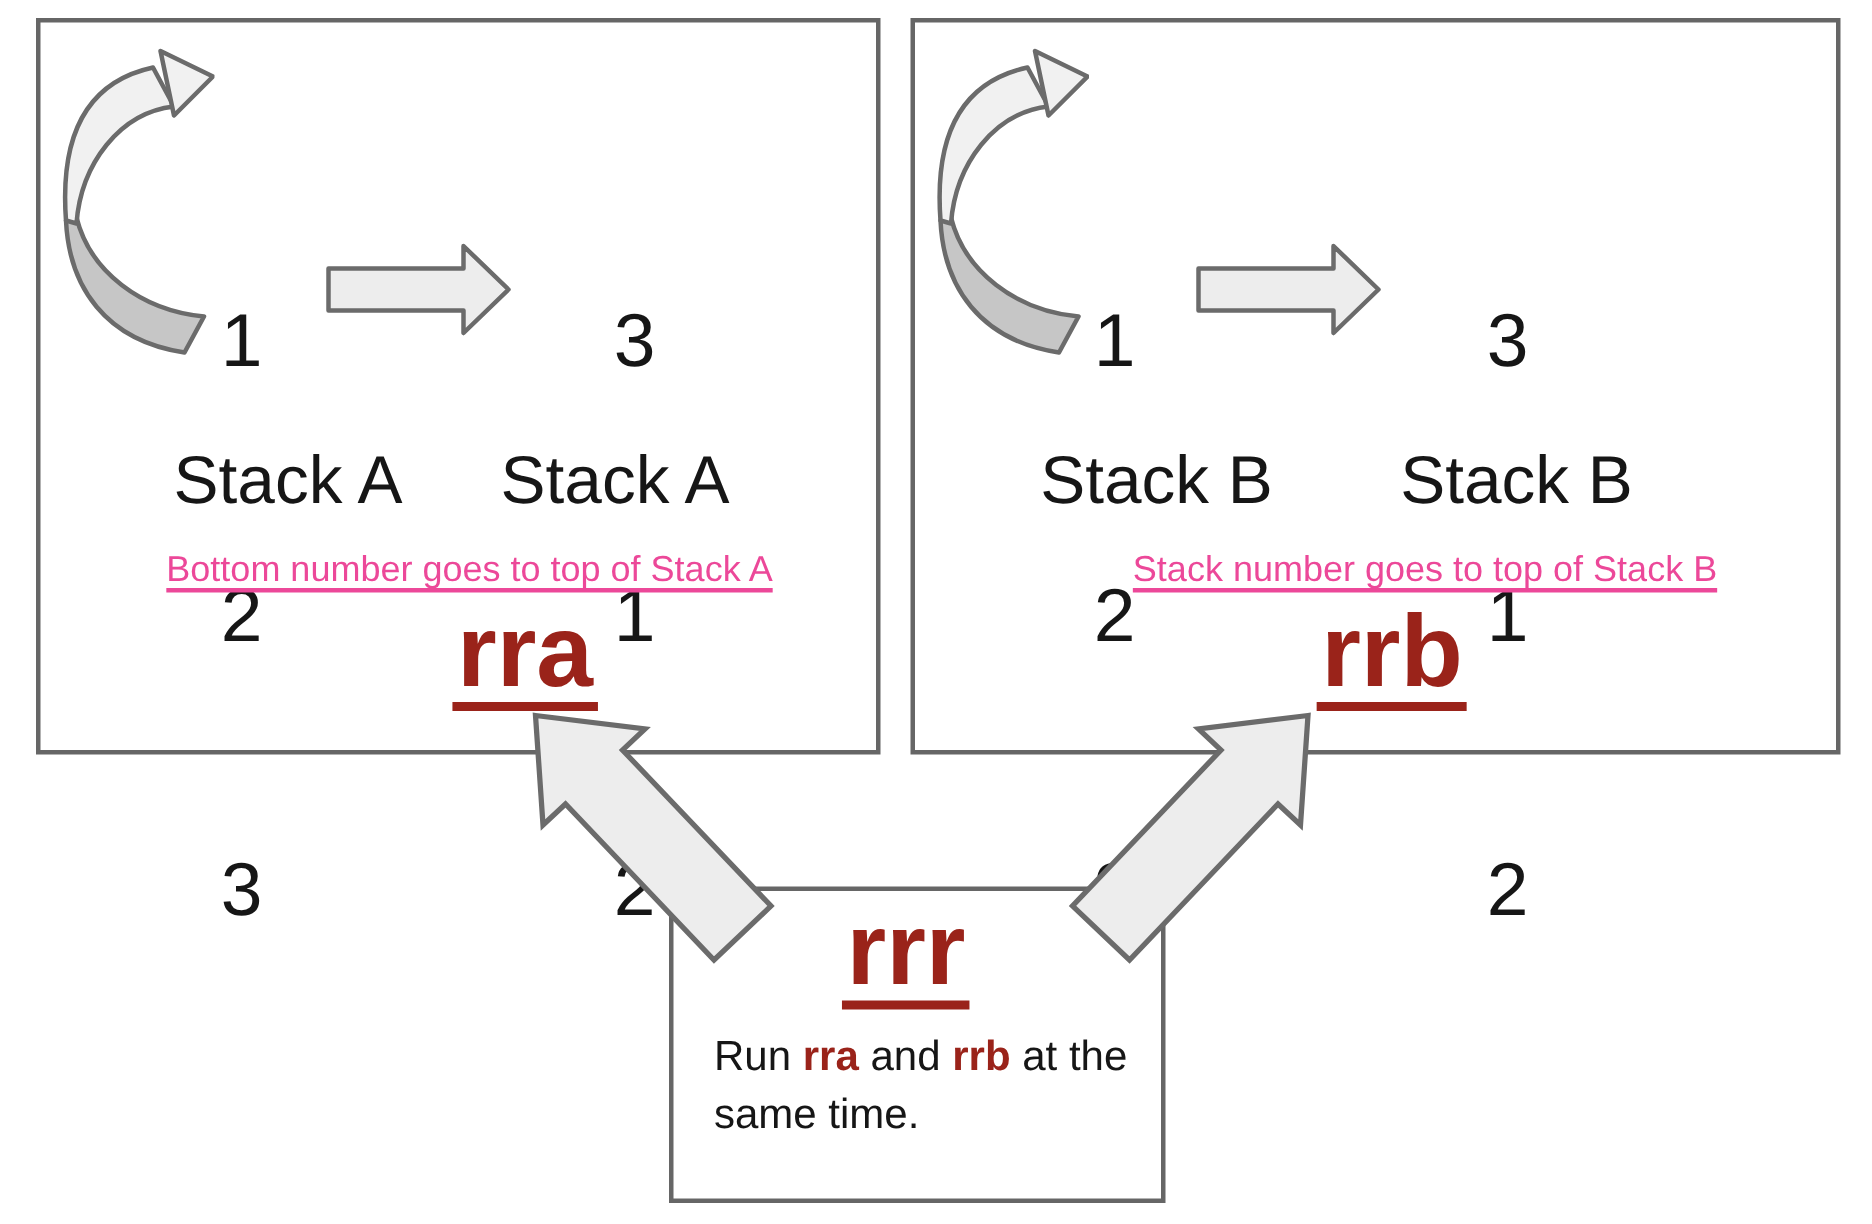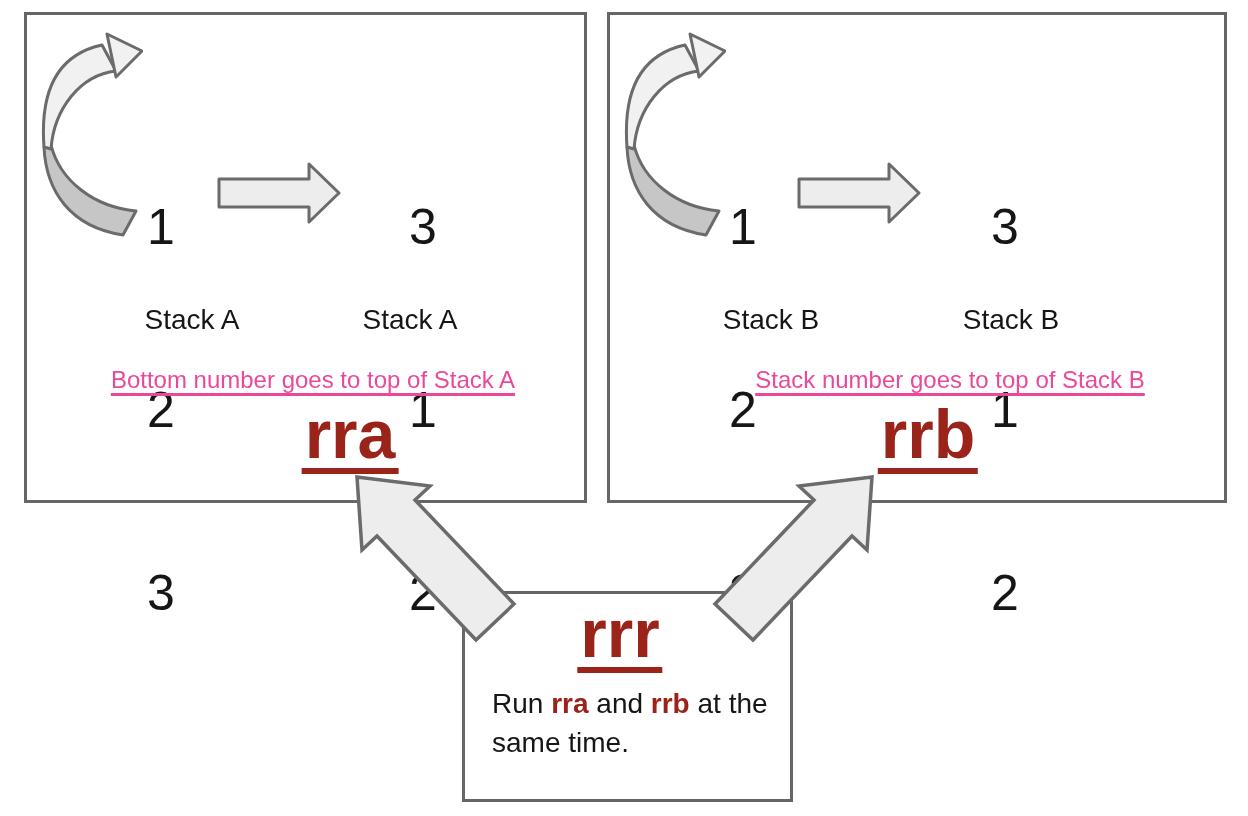--- a/index.html
+++ b/index.html
@@ -32,21 +32,21 @@
   .col-after-b  { left: 395px; }
 
   .h-arrow { position: absolute; top: 147px; width: 124px; height: 62px; }
   .h-arrow-a { left: 190px; }
   .h-arrow-b { left: 187px; }
 
   .stack-label {
     position: absolute;
     top: 284px;
     transform: translateX(-50%);
-    font-size: 28px;
+    font-size: 45px;
     line-height: 41px;
     white-space: nowrap;
     color: #161616;
   }
   .label1-a { left: 165px; }
   .label2-a { left: 383px; }
   .label1-b { left: 161px; }
   .label2-b { left: 401px; }
 
   .panel-desc {
@@ -74,21 +74,21 @@
     color: #9a231a;
     border-bottom: 6px solid #9a231a;
     padding: 0 3px;
     white-space: nowrap;
   }
   .cmd-a { left: 323px; }
   .cmd-b { left: 318px; }
 
   #combo-box {
     position: absolute;
-    left: 462px; top: 591px;
+    left: 446px; top: 591px;
     width: 331px; height: 211px;
     background: #ffffff;
     border: 3px solid #666666;
   }
   .cmd-combo { left: 155px; top: 5px; }
 
   .combo-desc {
     position: absolute;
     left: 27px; top: 90px;
     width: 302px;

